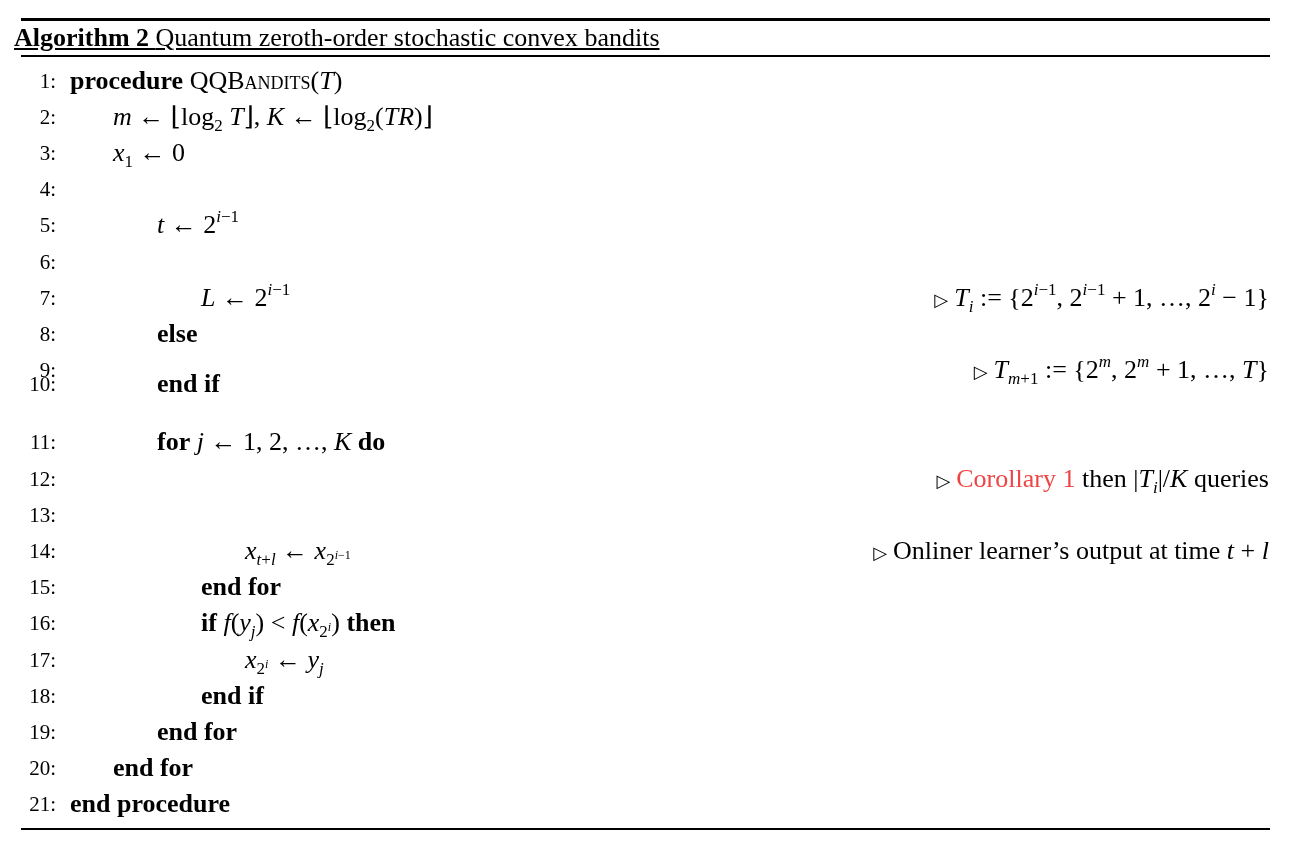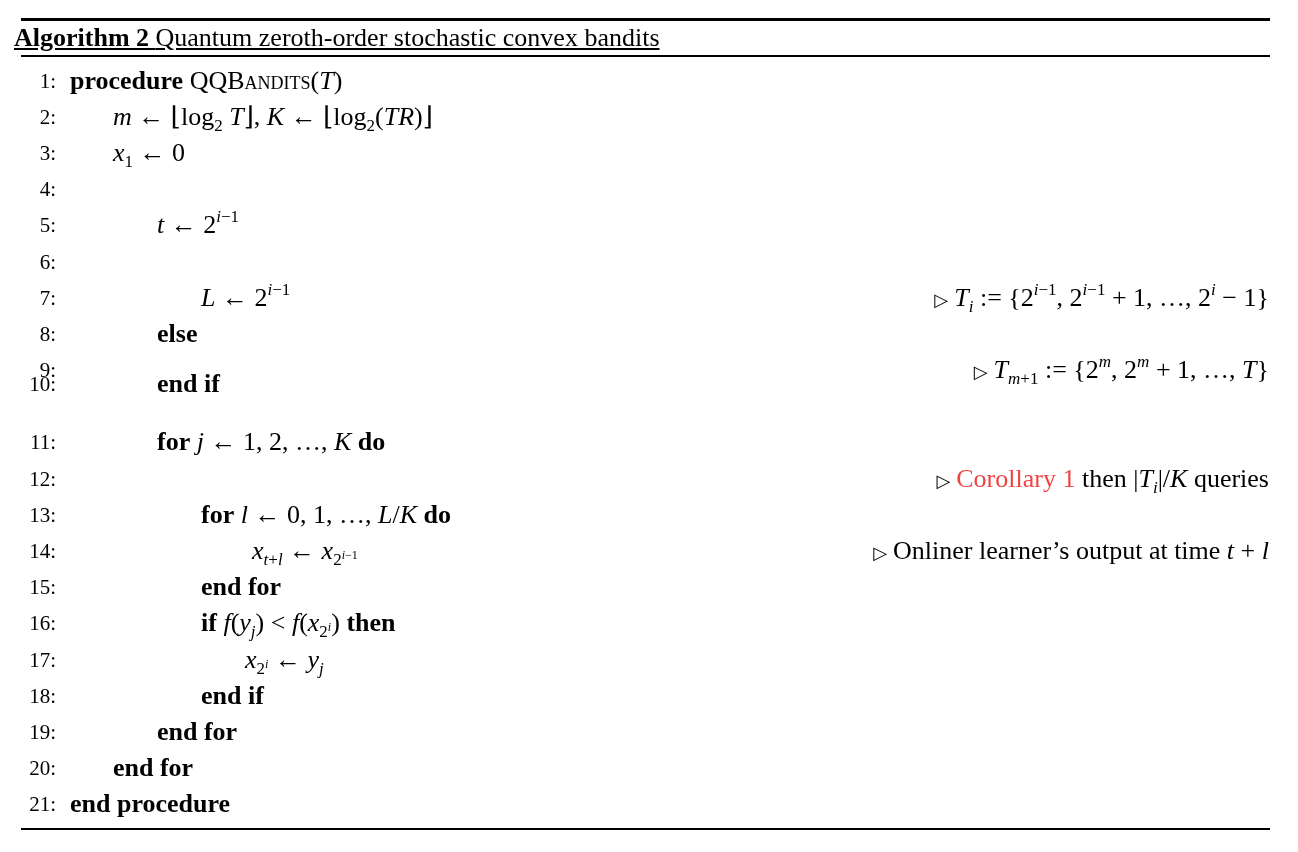--- a/index.html
+++ b/index.html
@@ -100,26 +100,25 @@
   <span class="code" style="left:157px"><span class="kw">for</span> <span class="m">j</span> ← 1, 2, …, <span class="m">K</span> <span class="kw">do</span></span>
 </div>
 
 <div class="line" style="top:461px">
   <span class="ln">12:</span>
   <span class="cmt"><span class="tri">▷</span><a class="link">Corollary 1</a><span> then </span>|<span class="m">T<sub>i</sub></span>|/<span class="m">K</span><span> queries</span></span>
 </div>
 
 <div class="line" style="top:497px">
   <span class="ln">13:</span>
-  <span class="code" style="left:201px"><span class="kw">for</span> <span class="m">l</span> ← 0, 1, …, <span class="m">L</span>/<span class="m">K</span> <span class="kw">do</span></span>
 </div>
 
 <div class="line" style="top:533px">
   <span class="ln">14:</span>
-  <span class="code" style="left:252px"><span class="m">x</span><sub><span class="m">t</span>+<span class="m">l</span></sub> ← <span class="m">x</span><sub>2<sup style="font-size:12px;vertical-align:6px"><span class="m">i</span>−1</sup></sub></span>
+  <span class="code" style="left:245px"><span class="m">x</span><sub><span class="m">t</span>+<span class="m">l</span></sub> ← <span class="m">x</span><sub>2<sup style="font-size:12px;vertical-align:6px"><span class="m">i</span>−1</sup></sub></span>
   <span class="cmt"><span class="tri">▷</span><span>Onliner learner’s output at time </span><span class="m">t</span> + <span class="m">l</span></span>
 </div>
 
 <div class="line" style="top:569px">
   <span class="ln">15:</span>
   <span class="code" style="left:201px"><span class="kw">end for</span></span>
 </div>
 
 <div class="line" style="top:605px">
   <span class="ln">16:</span>

